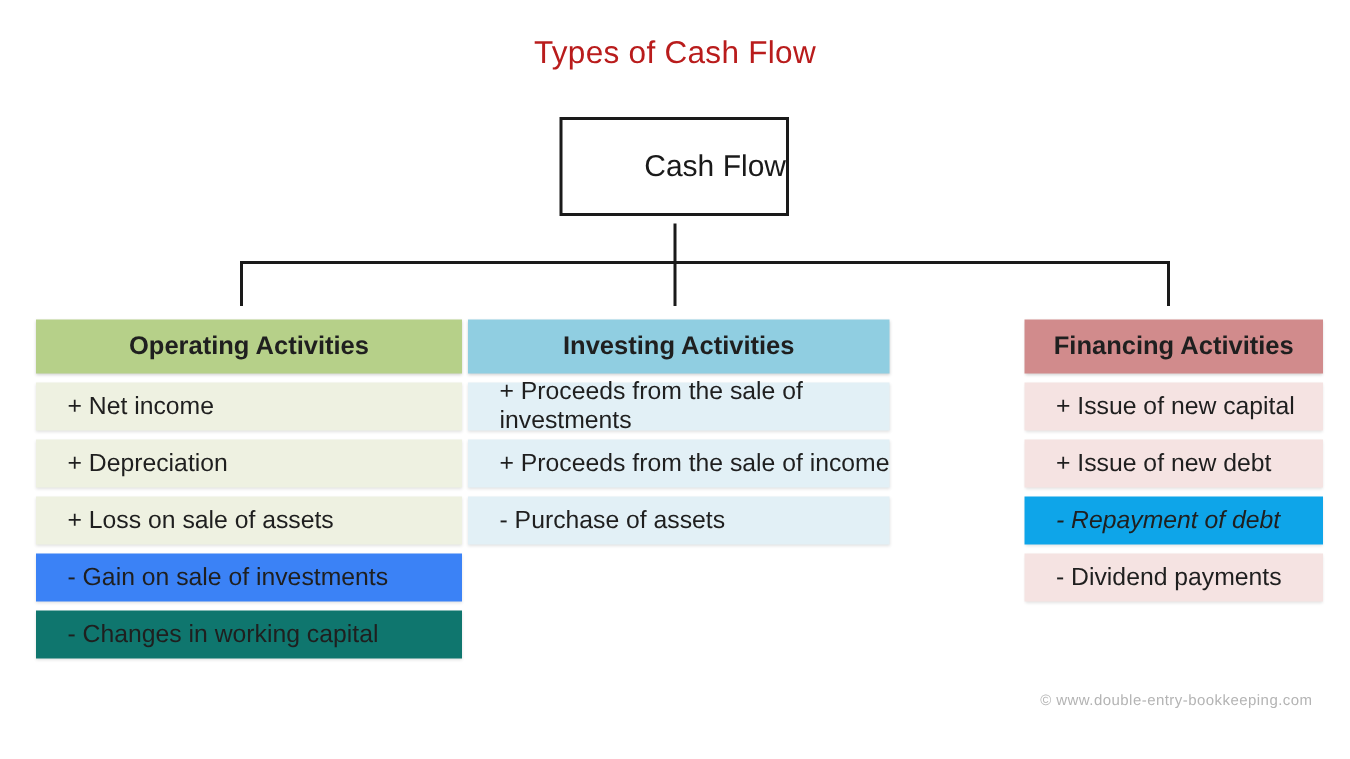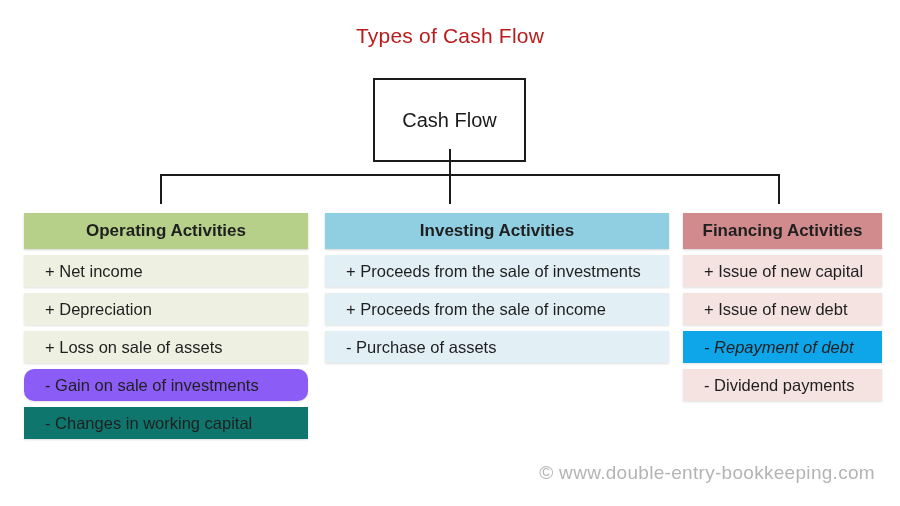--- a/index.html
+++ b/index.html
@@ -25,39 +25,39 @@
     text-align: center;
     font-size: 21px;
     letter-spacing: 0.2px;
     color: #b91c1c;
   }
   .root-box {
     position: absolute;
     left: 373px;
     top: 78px;
     width: 153px;
-    height: 84px;
+    height: 66px;
     background: #ffffff;
     border: 2px solid #1a1a1a;
     display: flex;
     align-items: center;
-    justify-content: center;
+    justify-content: flex-end;
     font-size: 20px;
   }
   .line {
     position: absolute;
     background: #1a1a1a;
   }
   .stem-mid   { left: 449px; top: 149px; width: 2px;  height: 55px; }
   .hbar       { left: 160px; top: 174px; width: 620px; height: 2px; }
   .drop-left  { left: 160px; top: 174px; width: 2px;  height: 30px; }
   .drop-right { left: 778px; top: 174px; width: 2px;  height: 30px; }
   .col { position: absolute; top: 213px; }
   .col-operating { left: 24px;  width: 284px; }
-  .col-investing { left: 325px; width: 344px; }
+  .col-investing { left: 312px; width: 281px; }
   .col-financing { left: 683px; width: 199px; }
   .col-header {
     height: 36px;
     display: flex;
     align-items: center;
     justify-content: center;
     font-size: 17px;
     color: #1f1f1f;
     box-shadow: 0 1px 2px rgba(0,0,0,0.18);
     font-weight: bold;
@@ -69,21 +69,21 @@
     align-items: center;
     padding-left: 21px;
     font-size: 16.5px;
     color: #1f1f1f;
     box-shadow: 0 1px 2px rgba(0,0,0,0.12);
   }
   .credit {
     position: absolute;
     top: 462px;
     right: 25px;
-    font-size: 19px;
+    font-size: 10px;
     color: #b4b4b4;
     letter-spacing: 0.3px;
   }
 </style>
 </head>
 <body>
 
 <div class="canvas">
 
   <div class="title">Types of Cash Flow</div>
@@ -95,21 +95,21 @@
   <div class="line stem-mid"></div>
   <div class="line hbar"></div>
   <div class="line drop-left"></div>
   <div class="line drop-right"></div>
 
   <div class="col col-operating">
     <div class="col-header" style="background-color: rgb(182, 208, 137);">Operating Activities</div>
     <div class="col-row" style="background-color: rgb(238, 241, 225);">+ Net income</div>
     <div class="col-row" style="background-color: rgb(238, 241, 225);">+ Depreciation</div>
     <div class="col-row" style="background-color: rgb(238, 241, 225);">+ Loss on sale of assets</div>
-    <div class="col-row" style="background-color: #8b5cf6; border-radius: 10px;">- Gain on sale of investments</div>
+    <div class="col-row" style="background-color: #3b82f6;">- Gain on sale of investments</div>
     <div class="col-row" style="background-color: #0f766e;">- Changes in working capital</div>
   </div>
 
   <div class="col col-investing">
     <div class="col-header" style="background-color: rgb(144, 206, 225);">Investing Activities</div>
     <div class="col-row" style="background-color: rgb(226, 240, 246);">+ Proceeds from the sale of investments</div>
     <div class="col-row" style="background-color: rgb(226, 240, 246);">+ Proceeds from the sale of income</div>
     <div class="col-row" style="background-color: rgb(226, 240, 246);">- Purchase of assets</div>
   </div>
 

